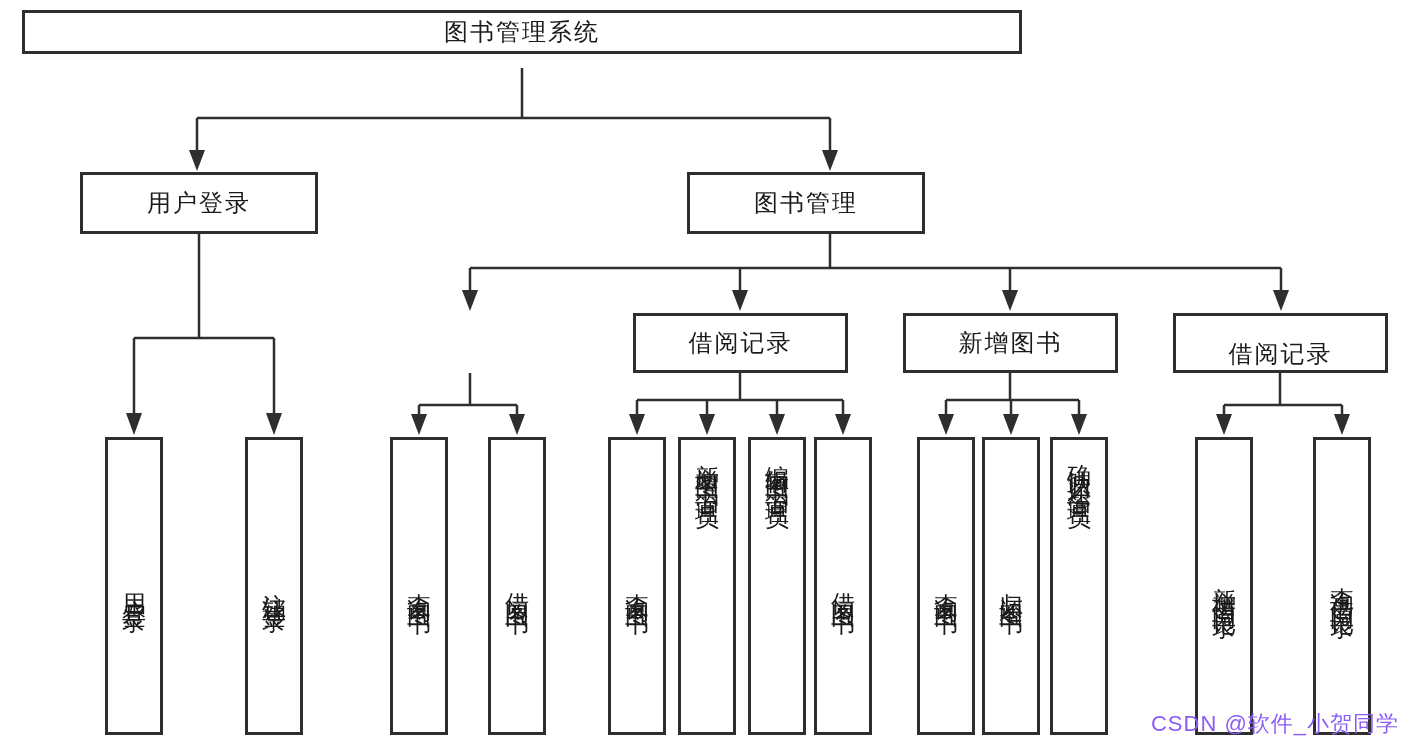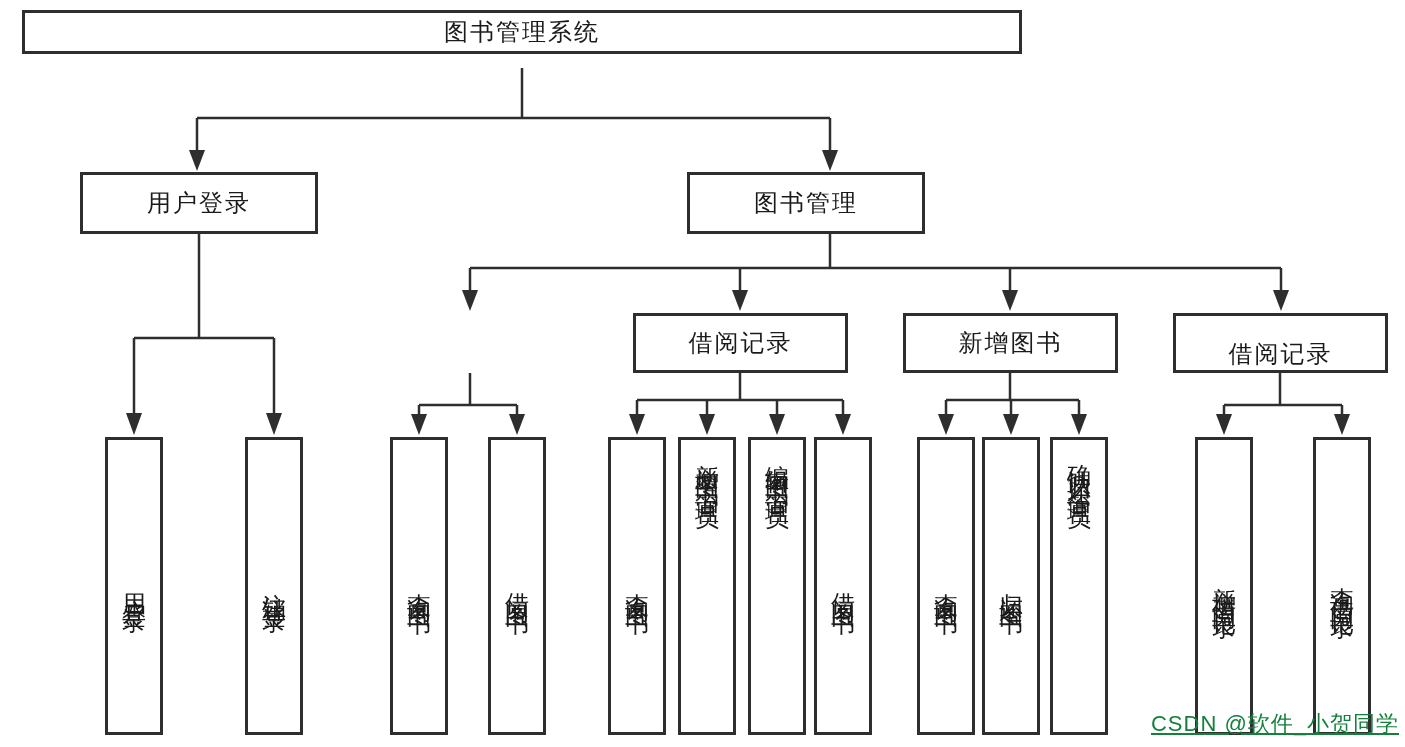--- a/index.html
+++ b/index.html
@@ -46,25 +46,24 @@
   }
   .leaf.top-align { align-items: flex-start; padding-top: 5px; }
   .root-box   { left: 22px;  top: 10px;  width: 1000px; height: 44px; }
   .lvl2       { top: 172px; width: 238px; height: 62px; }
   .lvl3       { top: 313px; width: 215px; height: 60px; }
   #watermark {
     position: absolute;
     right: 6px;
     bottom: 8px;
     font-size: 22px;
-    color: #15803d;
+    color: #8b5cf6;
     letter-spacing: 1px;
     white-space: nowrap;
     z-index: 5;
-    text-decoration: underline;
   }
 </style>
 </head>
 <body>
 
 <div id="stage">
 
   <svg id="connectors" viewBox="0 0 1405 747" xmlns="http://www.w3.org/2000/svg">
     <g stroke="#2e2e2e" stroke-width="2.5" fill="none">
 

